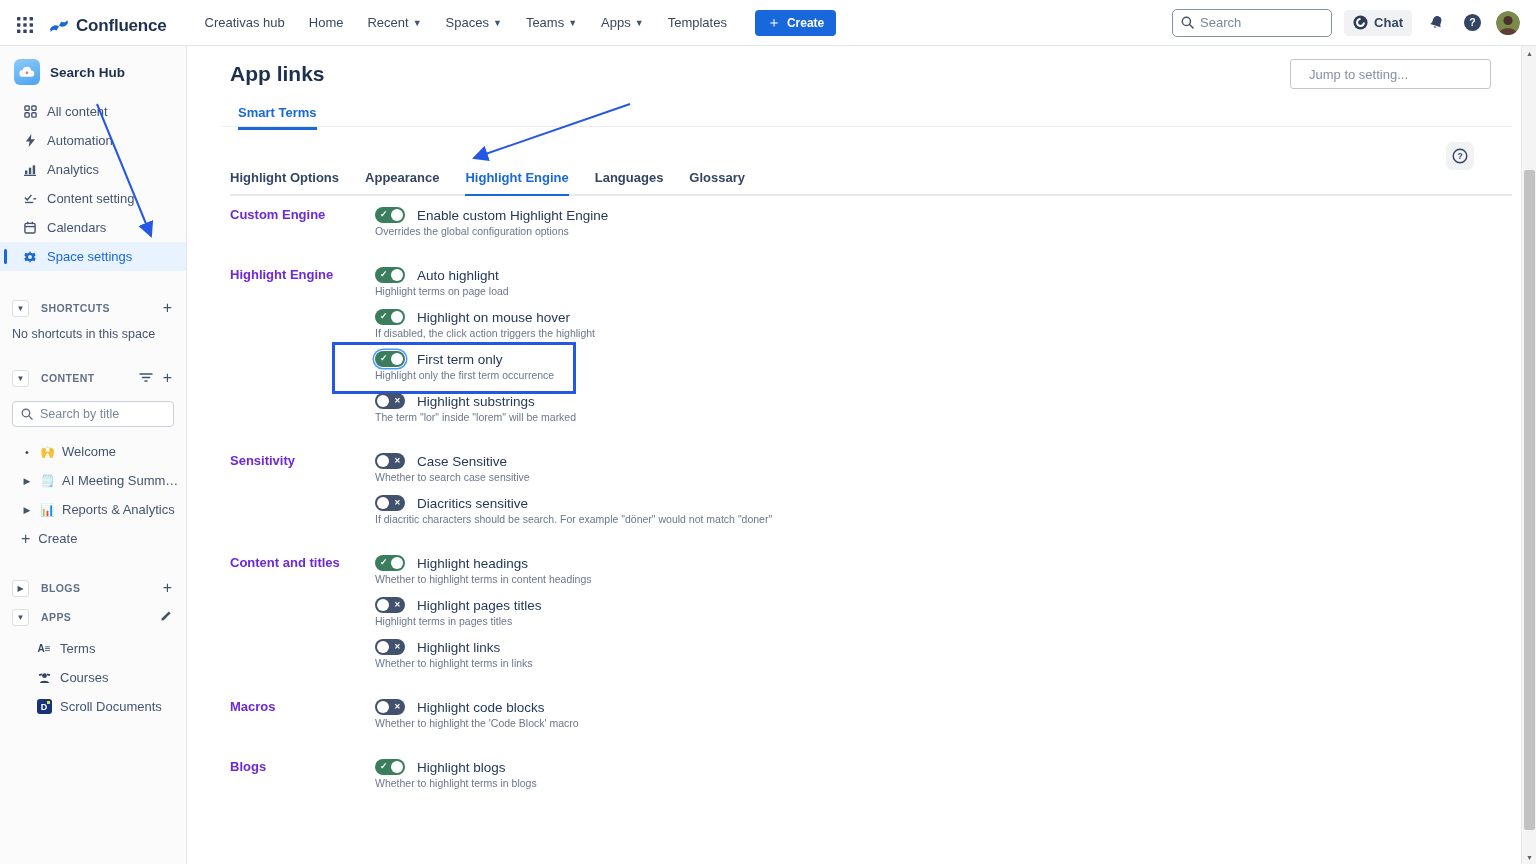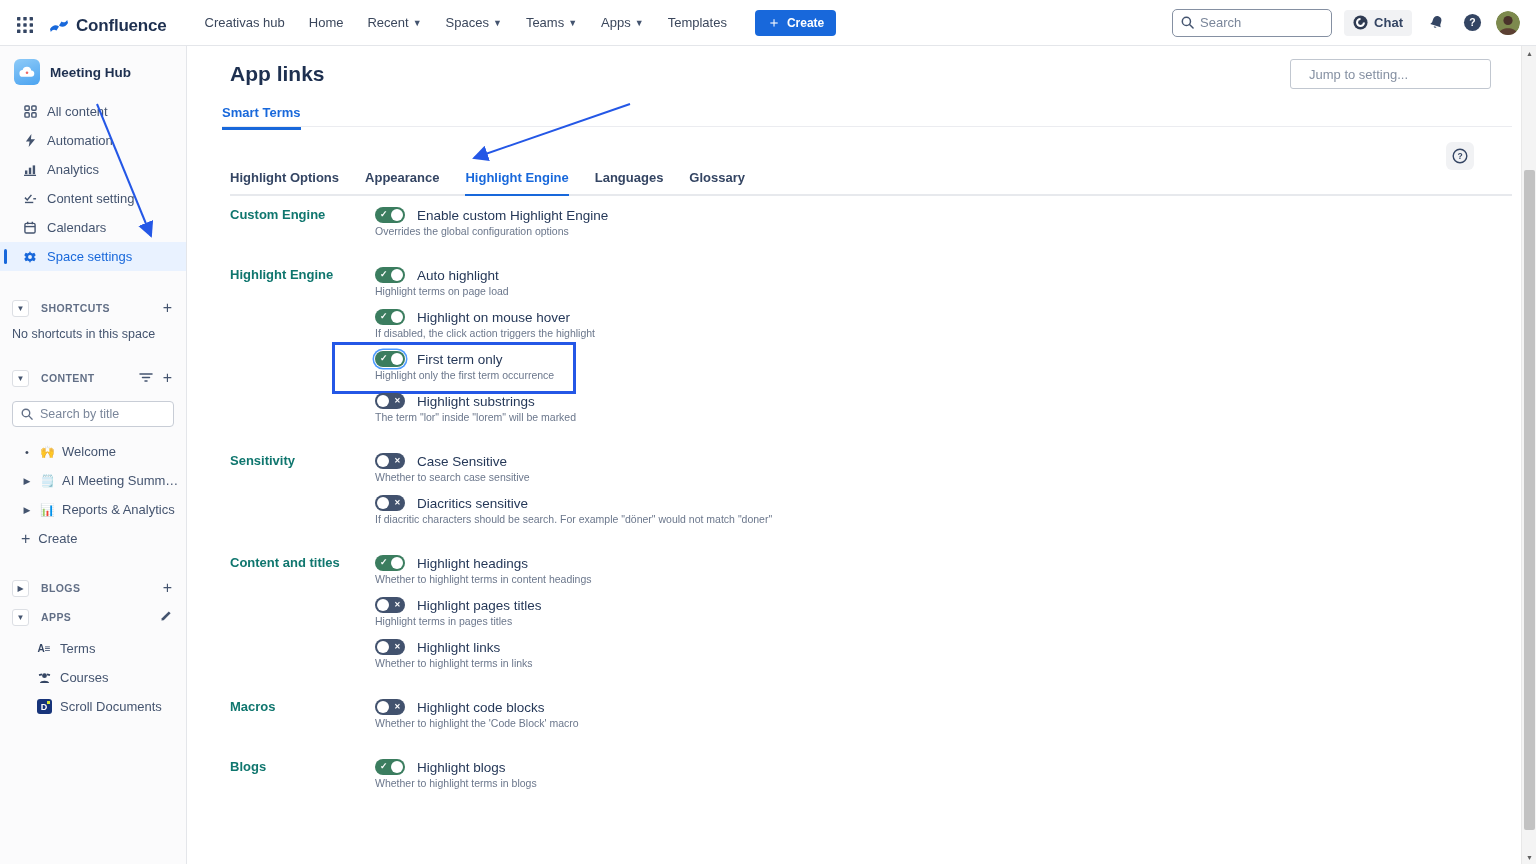--- a/index.html
+++ b/index.html
@@ -57,29 +57,29 @@
   .sdoc { width:15px; height:15px; background:#17347A; border-radius:3px; position:relative; display:flex; align-items:center; justify-content:center; color:#fff; font-size:9px; font-weight:700; }
   .sdoc::after { content:""; position:absolute; right:2px; top:2px; width:3px; height:3px; background:#D6E436; }
 
   
   .main { position:absolute; left:188px; top:46px; right:15px; bottom:0; background:#fff; }
   .page-title { position:absolute; left:42px; top:16px; font-size:21px; font-weight:700; color:#1E3050; }
   .jump-box { position:absolute; right:30px; top:13px; width:201px; height:30px; border:1px solid #C1C7D0; border-radius:3px; display:flex; align-items:center; gap:10px; padding:0 8px; background:#fff; }
   .jump-box input { border:none; outline:none; flex:1; font-size:13px; color:#44546F; background:transparent; font-family:"Liberation Sans", sans-serif; }
   .jump-box input::placeholder { color:#8590A2; }
   .app-tab-row { position:absolute; left:34px; right:9px; top:57px; height:24px; border-bottom:1px solid #EBECF0; }
-  .app-tab { display:inline-block; font-size:13px; font-weight:700; color:#1868DB; padding:0 0 7px 0; border-bottom:3px solid #1868DB; cursor:pointer; }
+  .app-tab { display:inline-block; font-size:13px; font-weight:700; color:#1868DB; padding:0 0 7px 0; border-bottom:3px solid #1868DB; cursor:pointer;margin-left:16px; }
   .help-btn { position:absolute; right:47px; top:96px; width:28px; height:28px; background:#F1F2F4; border-radius:6px; display:flex; align-items:center; justify-content:center; cursor:pointer; }
   .tabs { position:absolute; left:42px; right:9px; top:124px; height:26px; border-bottom:2px solid #E7E9ED; display:flex; gap:26px; }
   .tab { font-size:13px; font-weight:700; color:#344563; padding-bottom:8px; cursor:pointer; border-bottom:2.5px solid transparent; margin-bottom:-2px; white-space:nowrap; }
   .tab.active { color:#1868DB; border-bottom-color:#1868DB; }
 
   .settings { position:absolute; left:42px; top:159px; }
   .group { display:flex; margin-bottom:18px; }
-  .group-label { width:145px; flex:none; font-size:13px; font-weight:700; color:#0f766e; padding-top:2px; }
+  .group-label { width:145px; flex:none; font-size:13px; font-weight:700; color:#6d28d9; padding-top:2px; }
   .group-settings { }
   .setting { margin-bottom:9px; position:relative; }
   .setting-head { display:flex; align-items:center; gap:12px; height:20px; }
   .setting-title { font-size:13.5px; color:#253858; }
   .setting-desc { font-size:10.5px; color:#6B778C; line-height:13px; margin-top:0; }
   .toggle { width:30px; height:16px; border-radius:9px; position:relative; flex:none; cursor:pointer; }
   .toggle.on { background:#3B7D5F; }
   .toggle.on::before { content:"\2713"; position:absolute; left:5px; top:1.5px; color:#fff; font-size:9px; font-weight:700; }
   .toggle.on::after { content:""; position:absolute; right:2px; top:2px; width:12px; height:12px; border-radius:50%; background:#fff; }
   .toggle.off { background:#42526E; }
@@ -197,21 +197,21 @@
 </div>
 
 <div class="sidebar">
   <div class="space-head">
     <div class="space-icon">
       <svg width="16" height="12" viewBox="0 0 20 14">
           <path d="M5 13 a4.2 4.2 0 0 1 -0.5 -8.4 A5.6 5.6 0 0 1 15.4 5.2 A3.9 3.9 0 0 1 15 13 Z" fill="#fff"></path>
           <circle cx="10" cy="8" r="1.6" fill="#E66"></circle>
         </svg>
     </div>
-    <span class="space-name">Meeting Hub</span>
+    <span class="space-name">Search Hub</span>
   </div>
 
   <div class="snav">
     <div class="snav-item">
       <span class="nicon">
           <svg width="13" height="13" viewBox="0 0 14 14">
             <g fill="none" stroke="#44546F" stroke-width="1.5">
               <rect x="1" y="1" width="4.6" height="4.6" rx="1"></rect>
               <rect x="8.4" y="1" width="4.6" height="4.6" rx="1"></rect>
               <rect x="1" y="8.4" width="4.6" height="4.6" rx="1"></rect>

